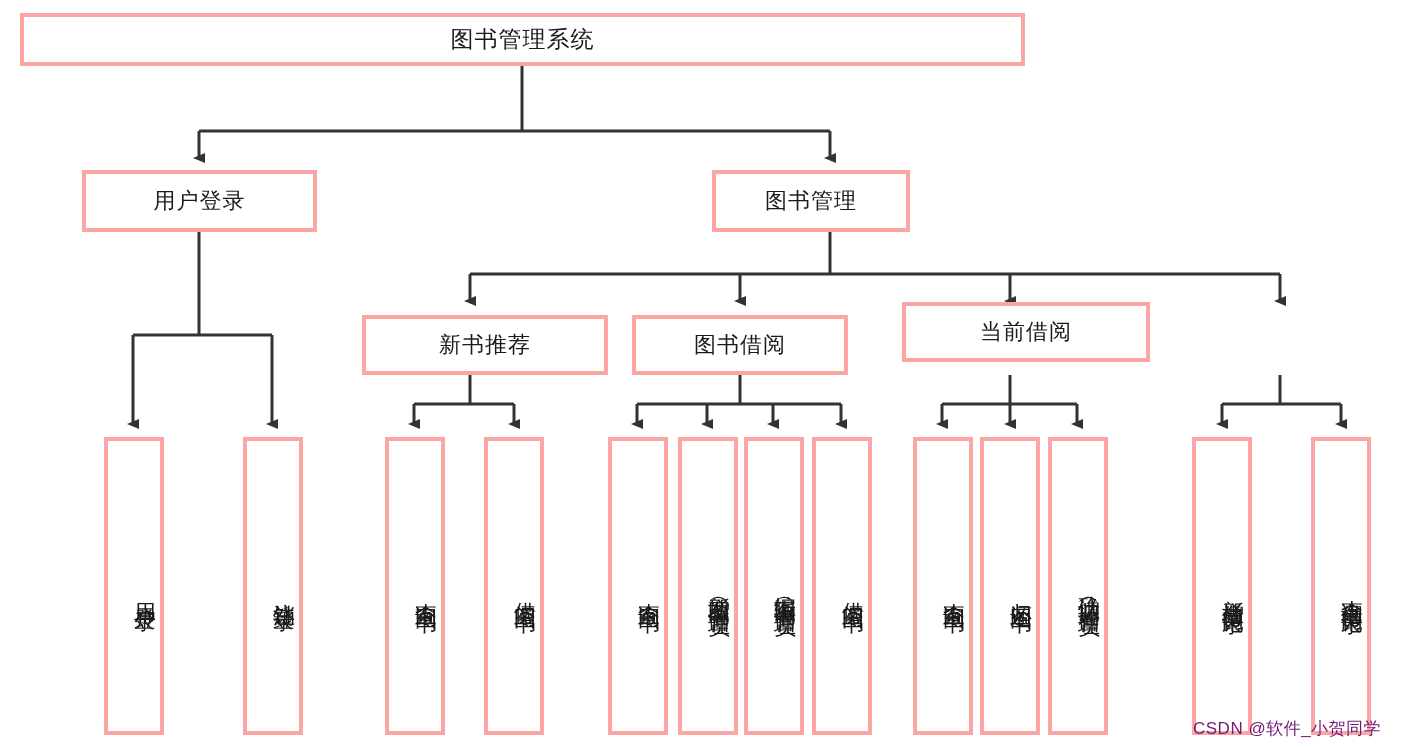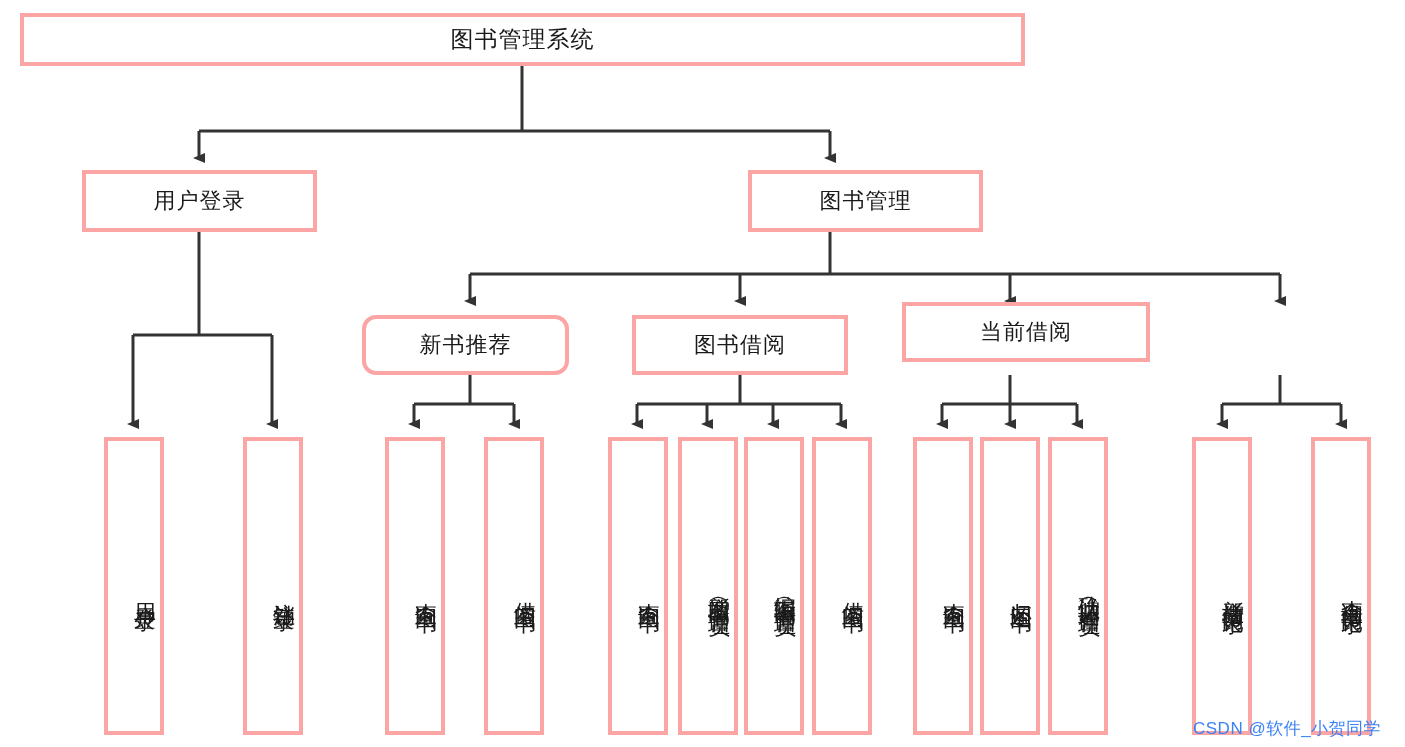--- a/index.html
+++ b/index.html
@@ -48,21 +48,21 @@
     letter-spacing: 3px;
     padding-top: 10px;
     align-items: flex-start;
     justify-content: center;
   }
   .node.root {
     font-size: 23px;
   }
   .watermark {
     position: absolute;
-    color: #3b82f6;
+    color: #701a75;
     font-size: 17px;
     letter-spacing: 0.5px;
     white-space: nowrap;
   }
 </style>
 </head>
 <body>
 
 <div id="canvas">
 
@@ -113,23 +113,23 @@
       <path d="M 1222 404 L 1341 404"></path>
       <path d="M 1222 404 L 1222 424" marker-end="url(#arrow)"></path>
       <path d="M 1341 404 L 1341 424" marker-end="url(#arrow)"></path>
     </g>
   </svg>
 
   <div class="node horizontal root" style="left:20px; top:13px; width:1005px; height:53px;">图书管理系统</div>
 
   <div class="node horizontal" style="left:82px; top:170px; width:235px; height:62px;">用户登录</div>
 
-  <div class="node horizontal" style="left:712px; top:170px; width:235px; height:62px;margin-left:36px;">图书管理</div>
+  <div class="node horizontal" style="left:712px; top:170px; width:198px; height:62px;">图书管理</div>
 
-  <div class="node horizontal" style="left:362px; top:315px; width:207px; height:60px;border-radius:14px;">新书推荐</div>
+  <div class="node horizontal" style="left:362px; top:315px; width:246px; height:60px;">新书推荐</div>
 
   <div class="node horizontal" style="left:632px; top:315px; width:216px; height:60px;">图书借阅</div>
 
   <div class="node horizontal" style="left:902px; top:302px; width:248px; height:60px;">当前借阅</div>
 
 
   <div class="node vertical" style="left:104px; top:437px; width:60px; height:298px;">用户登录</div>
 
   <div class="node vertical" style="left:243px; top:437px; width:60px; height:298px;">注销登录</div>
 

